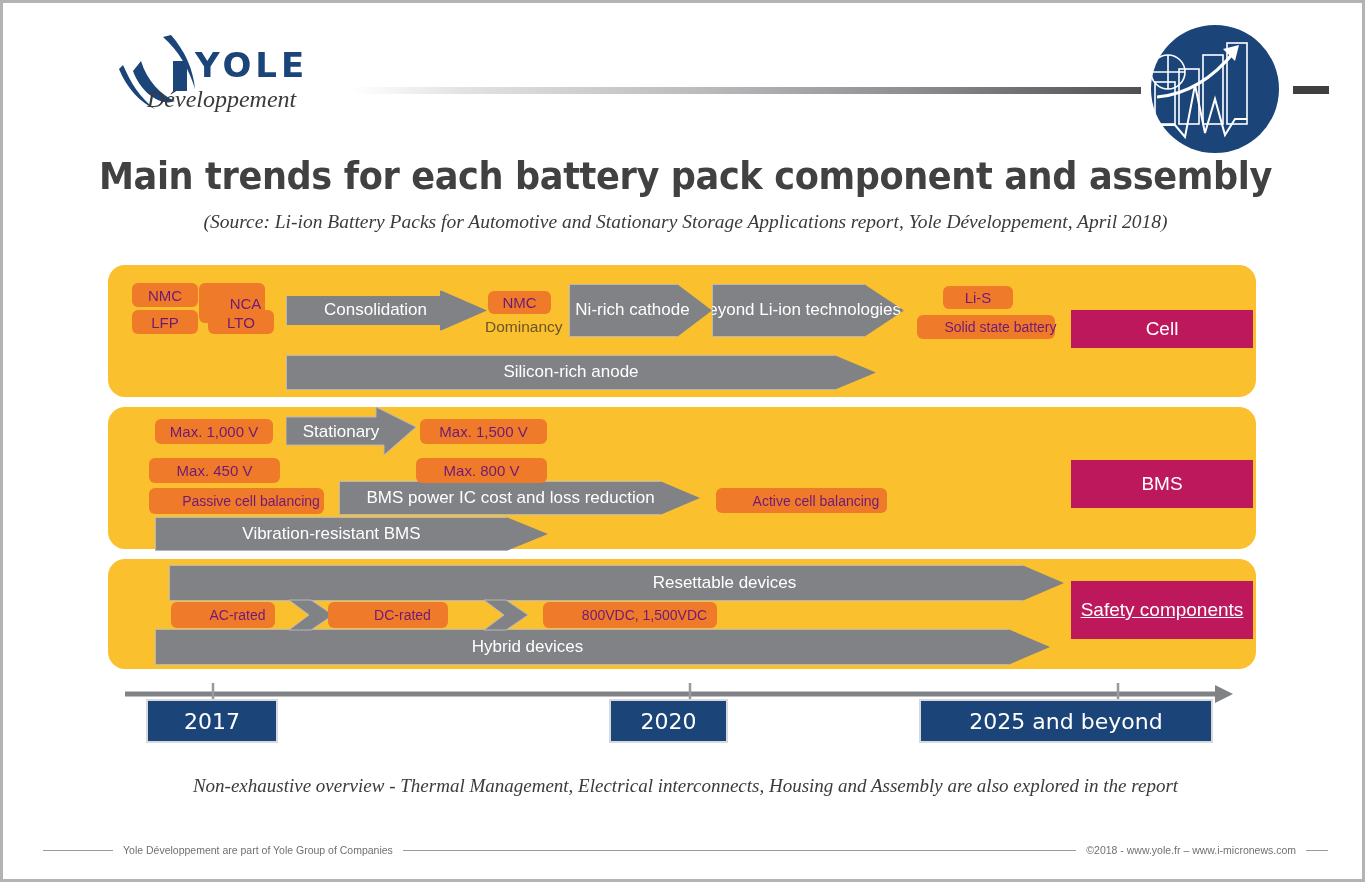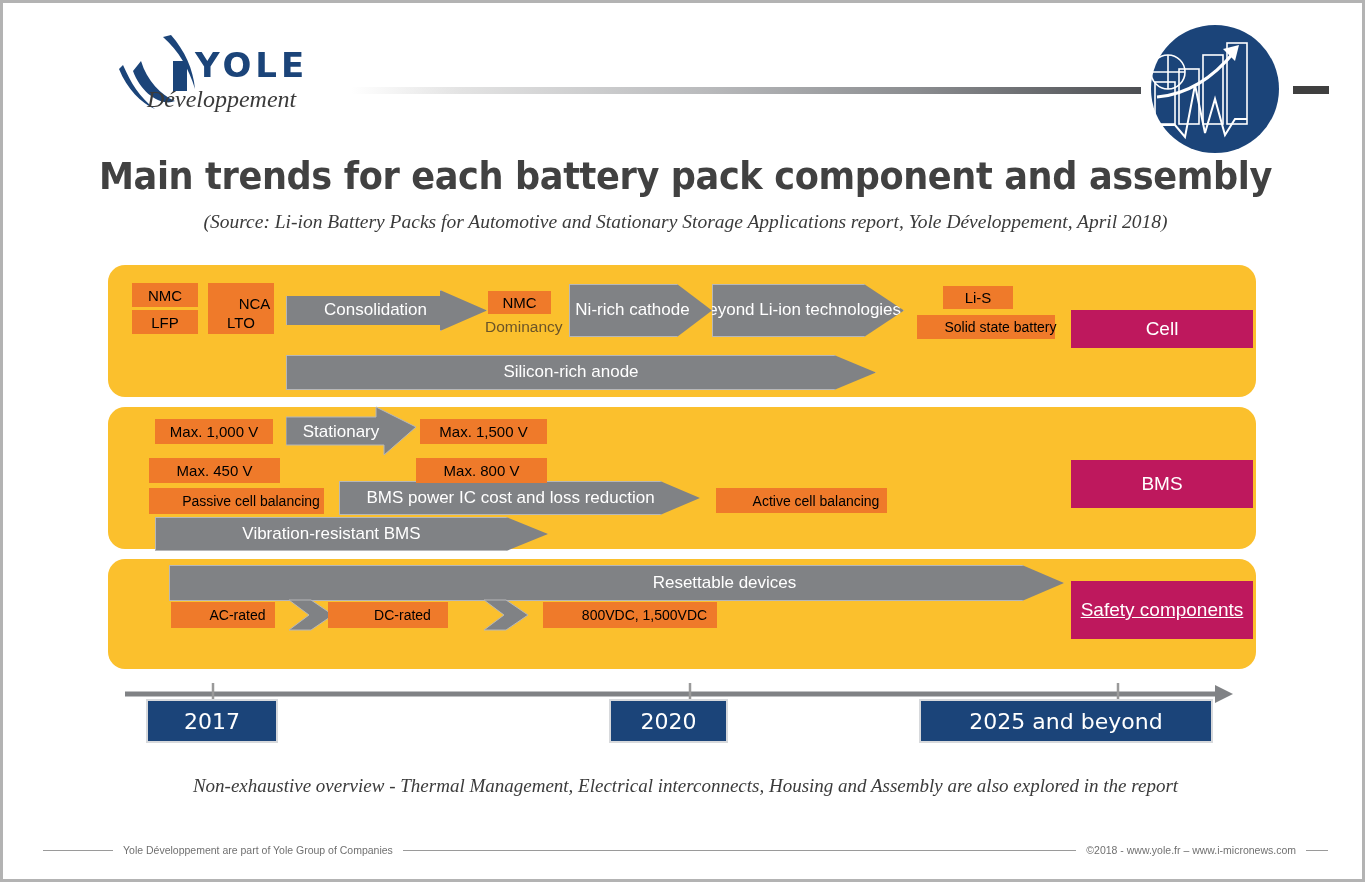--- a/index.html
+++ b/index.html
@@ -55,25 +55,26 @@
 
   
   #canvas{ position:absolute; left:0; top:0; width:1365px; height:882px; }
 
   .band{ position:absolute; background:#fbc02d; border-radius:17px; }
 
   
   .tag{
     position:absolute;
     background:#ef7a2a;
-    color:#000000;
+    color:#701a75;
     display:flex; align-items:center; justify-content:center;
     font-size:15px;
     box-sizing:border-box;
     white-space:nowrap;
+    border-radius:6px;
   }
   .tag.small{ font-size:14px;padding-left:29px; }
 
   
   .arrow{
     position:absolute;
     background:#808285;
     color:#ffffff;
     display:flex; align-items:center; justify-content:center;
     text-align:center;
@@ -185,21 +186,21 @@
 
     <div class="arrow" style="left:709px;top:281px;width:192px;height:53px;clip-path:polygon(0 0,152px 0,192px 26.5px,152px 53px,0 53px);">
       <span style="margin-left:-18px;">Beyond Li-ion technologies</span>
     </div>
 
     <div class="arrow" style="left:283px;top:352px;width:590px;height:35px;clip-path:polygon(0 0,548px 0,590px 17.5px,548px 35px,0 35px);">
       <span style="margin-left:-20px;">Silicon-rich anode</span>
     </div>
 
     <div class="tag" style="left:129px;top:280px;width:66px;height:24px;">NMC</div>
-    <div class="tag" style="left:205px;top:280px;width:66px;height:40px;padding-left:27px;">NCA</div>
+    <div class="tag" style="left:196px;top:280px;width:66px;height:40px;padding-left:27px;">NCA</div>
     <div class="tag" style="left:129px;top:307px;width:66px;height:24px;">LFP</div>
     <div class="tag" style="left:205px;top:307px;width:66px;height:24px;">LTO</div>
 
     <div class="tag" style="left:485px;top:288px;width:63px;height:23px;">NMC</div>
     <div class="plaintext" style="left:482px;top:315px;">Dominancy</div>
 
     <div class="tag" style="left:940px;top:283px;width:70px;height:23px;">Li-S</div>
     <div class="tag small" style="left:914px;top:312px;width:138px;height:24px;">Solid state battery</div>
 
     <div class="rowlabel" style="left:1068px;top:307px;width:182px;height:38px;">Cell</div>
@@ -227,20 +228,23 @@
     <div class="tag small" style="left:713px;top:485px;width:171px;height:25px;">Active cell balancing</div>
 
     <div class="rowlabel" style="left:1068px;top:457px;width:182px;height:48px;">BMS</div>
 
     <div class="band" style="left:105px;top:556px;width:1148px;height:110px;"></div>
 
     <div class="arrow lbl-left" style="left:152px;top:562px;width:895px;height:36px;clip-path:polygon(0 0,853px 0,895px 18px,853px 36px,0 36px);font-size:17px;justify-content:center;">
       <span style="margin-left:200px;">Resettable devices</span>
     </div>
 
+    <div class="arrow" style="left:152px;top:626px;width:895px;height:36px;clip-path:polygon(0 0,853px 0,895px 18px,853px 36px,0 36px);font-size:17px;">
+      <span style="margin-left:-150px;">Hybrid devices</span>
+    </div>
 
     <svg style="position:absolute;left:286px;top:595px;" width="46" height="34">
       <polygon points="0,2 22,2 44,17 22,32 0,32 20,17" fill="#808285" stroke="#b6b7b9" stroke-width="1"></polygon>
     </svg>
     <svg style="position:absolute;left:481px;top:595px;" width="46" height="34">
       <polygon points="0,2 22,2 44,17 22,32 0,32 20,17" fill="#808285" stroke="#b6b7b9" stroke-width="1"></polygon>
     </svg>
 
     <div class="tag small" style="left:168px;top:599px;width:104px;height:26px;">AC-rated</div>
     <div class="tag small" style="left:325px;top:599px;width:120px;height:26px;">DC-rated</div>

